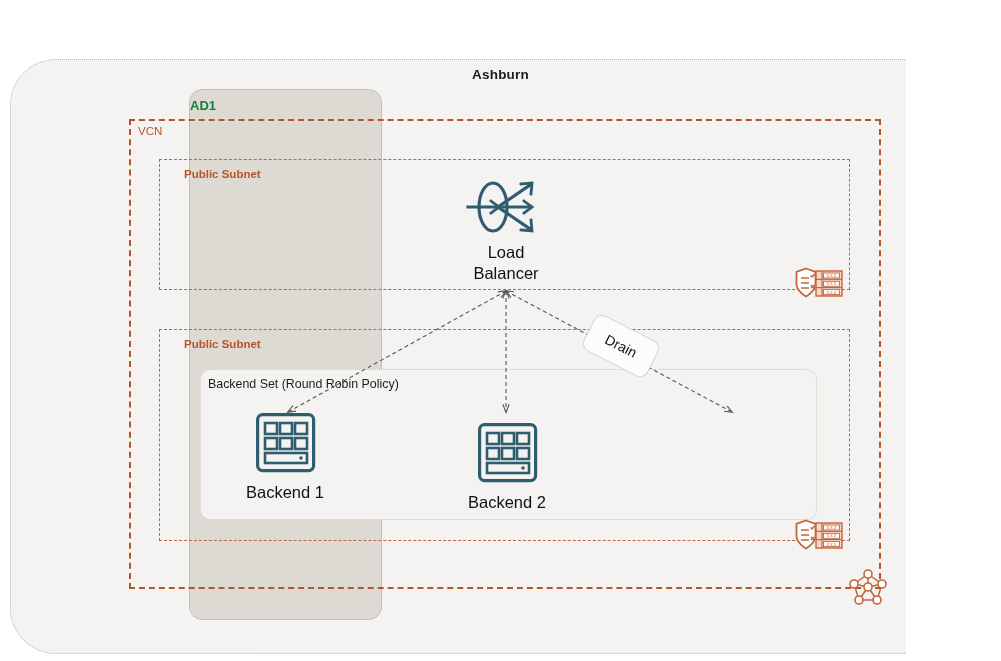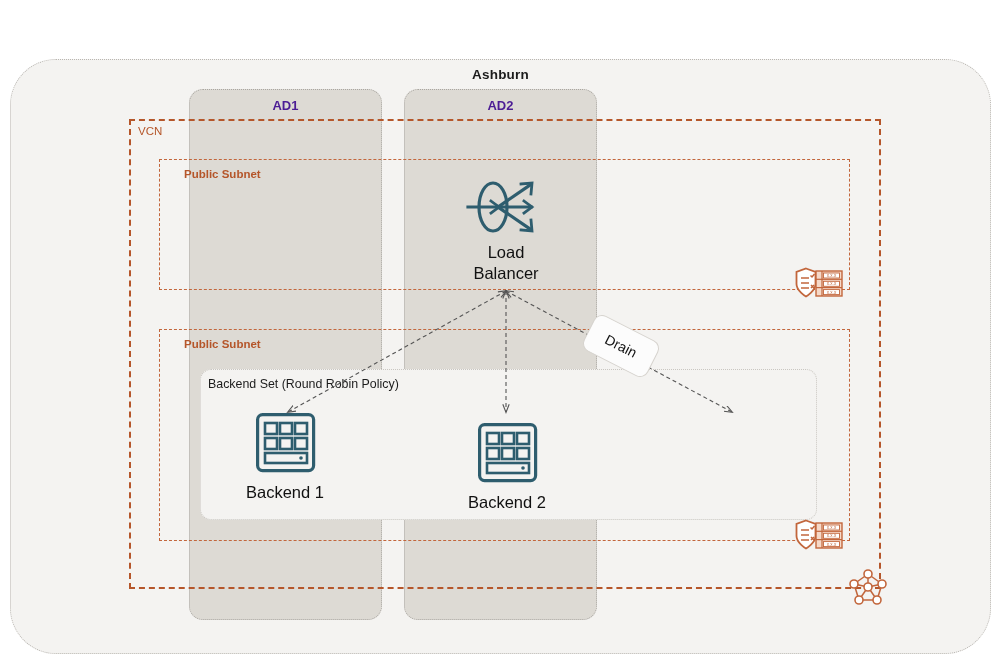--- a/index.html
+++ b/index.html
@@ -2,21 +2,21 @@
 <html><head>
 <meta charset="utf-8">
 <style>
   html, body {
     margin: 0;
     padding: 0;
     background: #ffffff;
   }
   #canvas {
     position: relative;
-    width: 1001px;
+    width: 906px;
     height: 661px;
     background: #ffffff;
     font-family: "Liberation Sans", sans-serif;
     overflow: hidden;
   }
 
   
   .region {
     position: absolute;
     left: 10px;
@@ -52,24 +52,24 @@
     border-radius: 14px;
   }
   #ad1 { left: 189px; }
   #ad2 { left: 404px; }
   #ad3 { left: 629px; }
   .ad-title {
     position: absolute;
     top: 8px;
     left: 0;
     width: 100%;
-    text-align: center;
+    text-align: left;
     font-size: 13px;
     font-weight: bold;
-    color: #4c1d95;
+    color: #15803d;
   }
 
   
   .vcn {
     position: absolute;
     left: 129px;
     top: 119px;
     width: 752px;
     height: 470px;
     box-sizing: border-box;
@@ -191,23 +191,20 @@
 </head>
 <body>
 
 <div id="canvas">
 
   <div class="region"></div>
   <div class="region-title">Ashburn</div>
 
   <div class="ad-col" id="ad1">
     <div class="ad-title">AD1</div>
-  </div>
-  <div class="ad-col" id="ad2">
-    <div class="ad-title">AD2</div>
   </div>
 
   <div class="vcn"></div>
   <div class="vcn-label">VCN</div>
 
   <div class="subnet" id="public-subnet"></div>
   <div class="subnet-label" id="public-subnet-label">Public Subnet</div>
 
   <div class="subnet" id="private-subnet"></div>
   <div class="subnet-label" id="private-subnet-label">Public Subnet</div>

